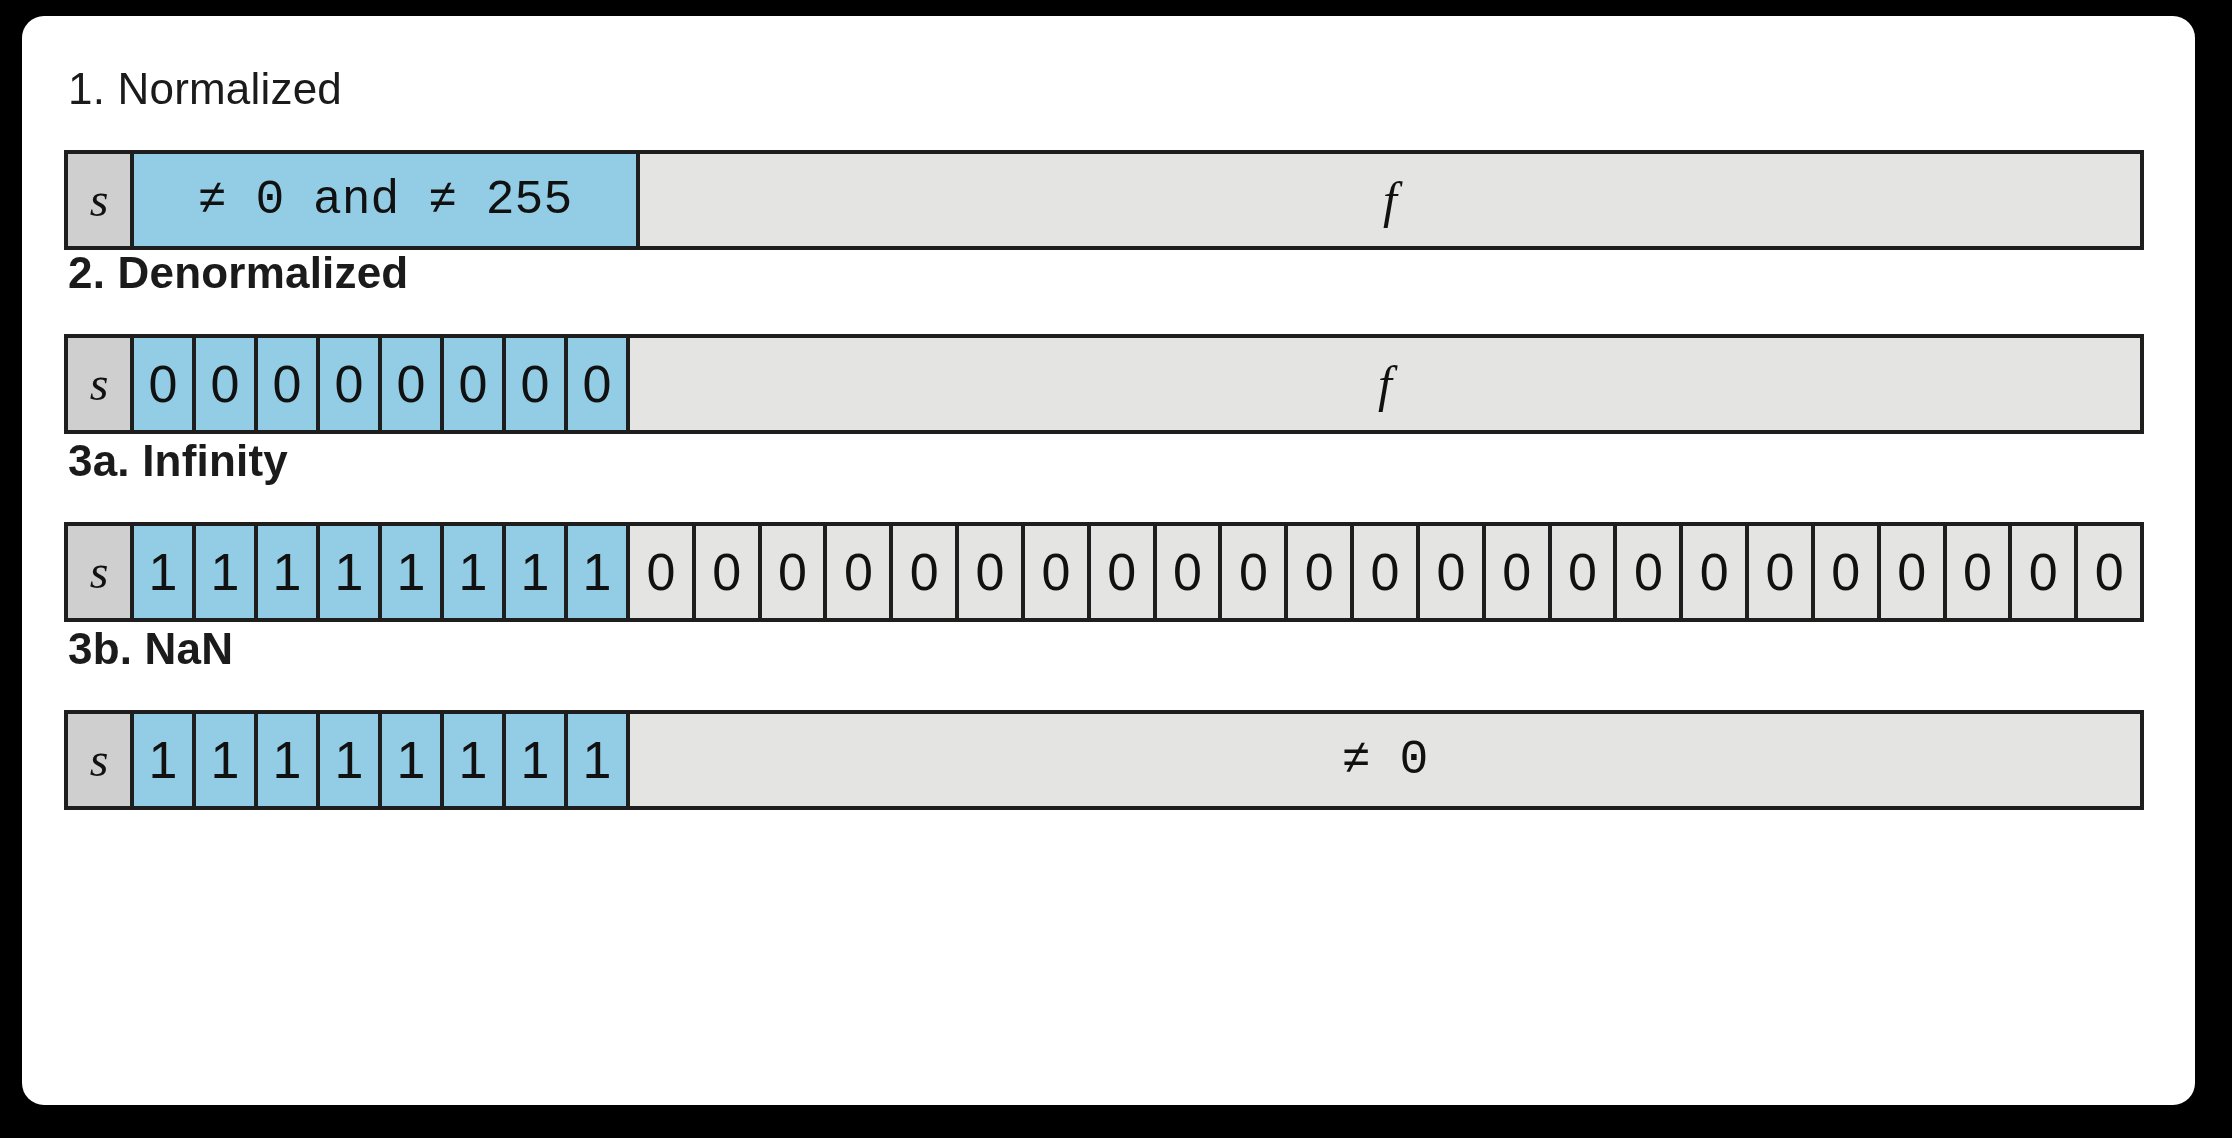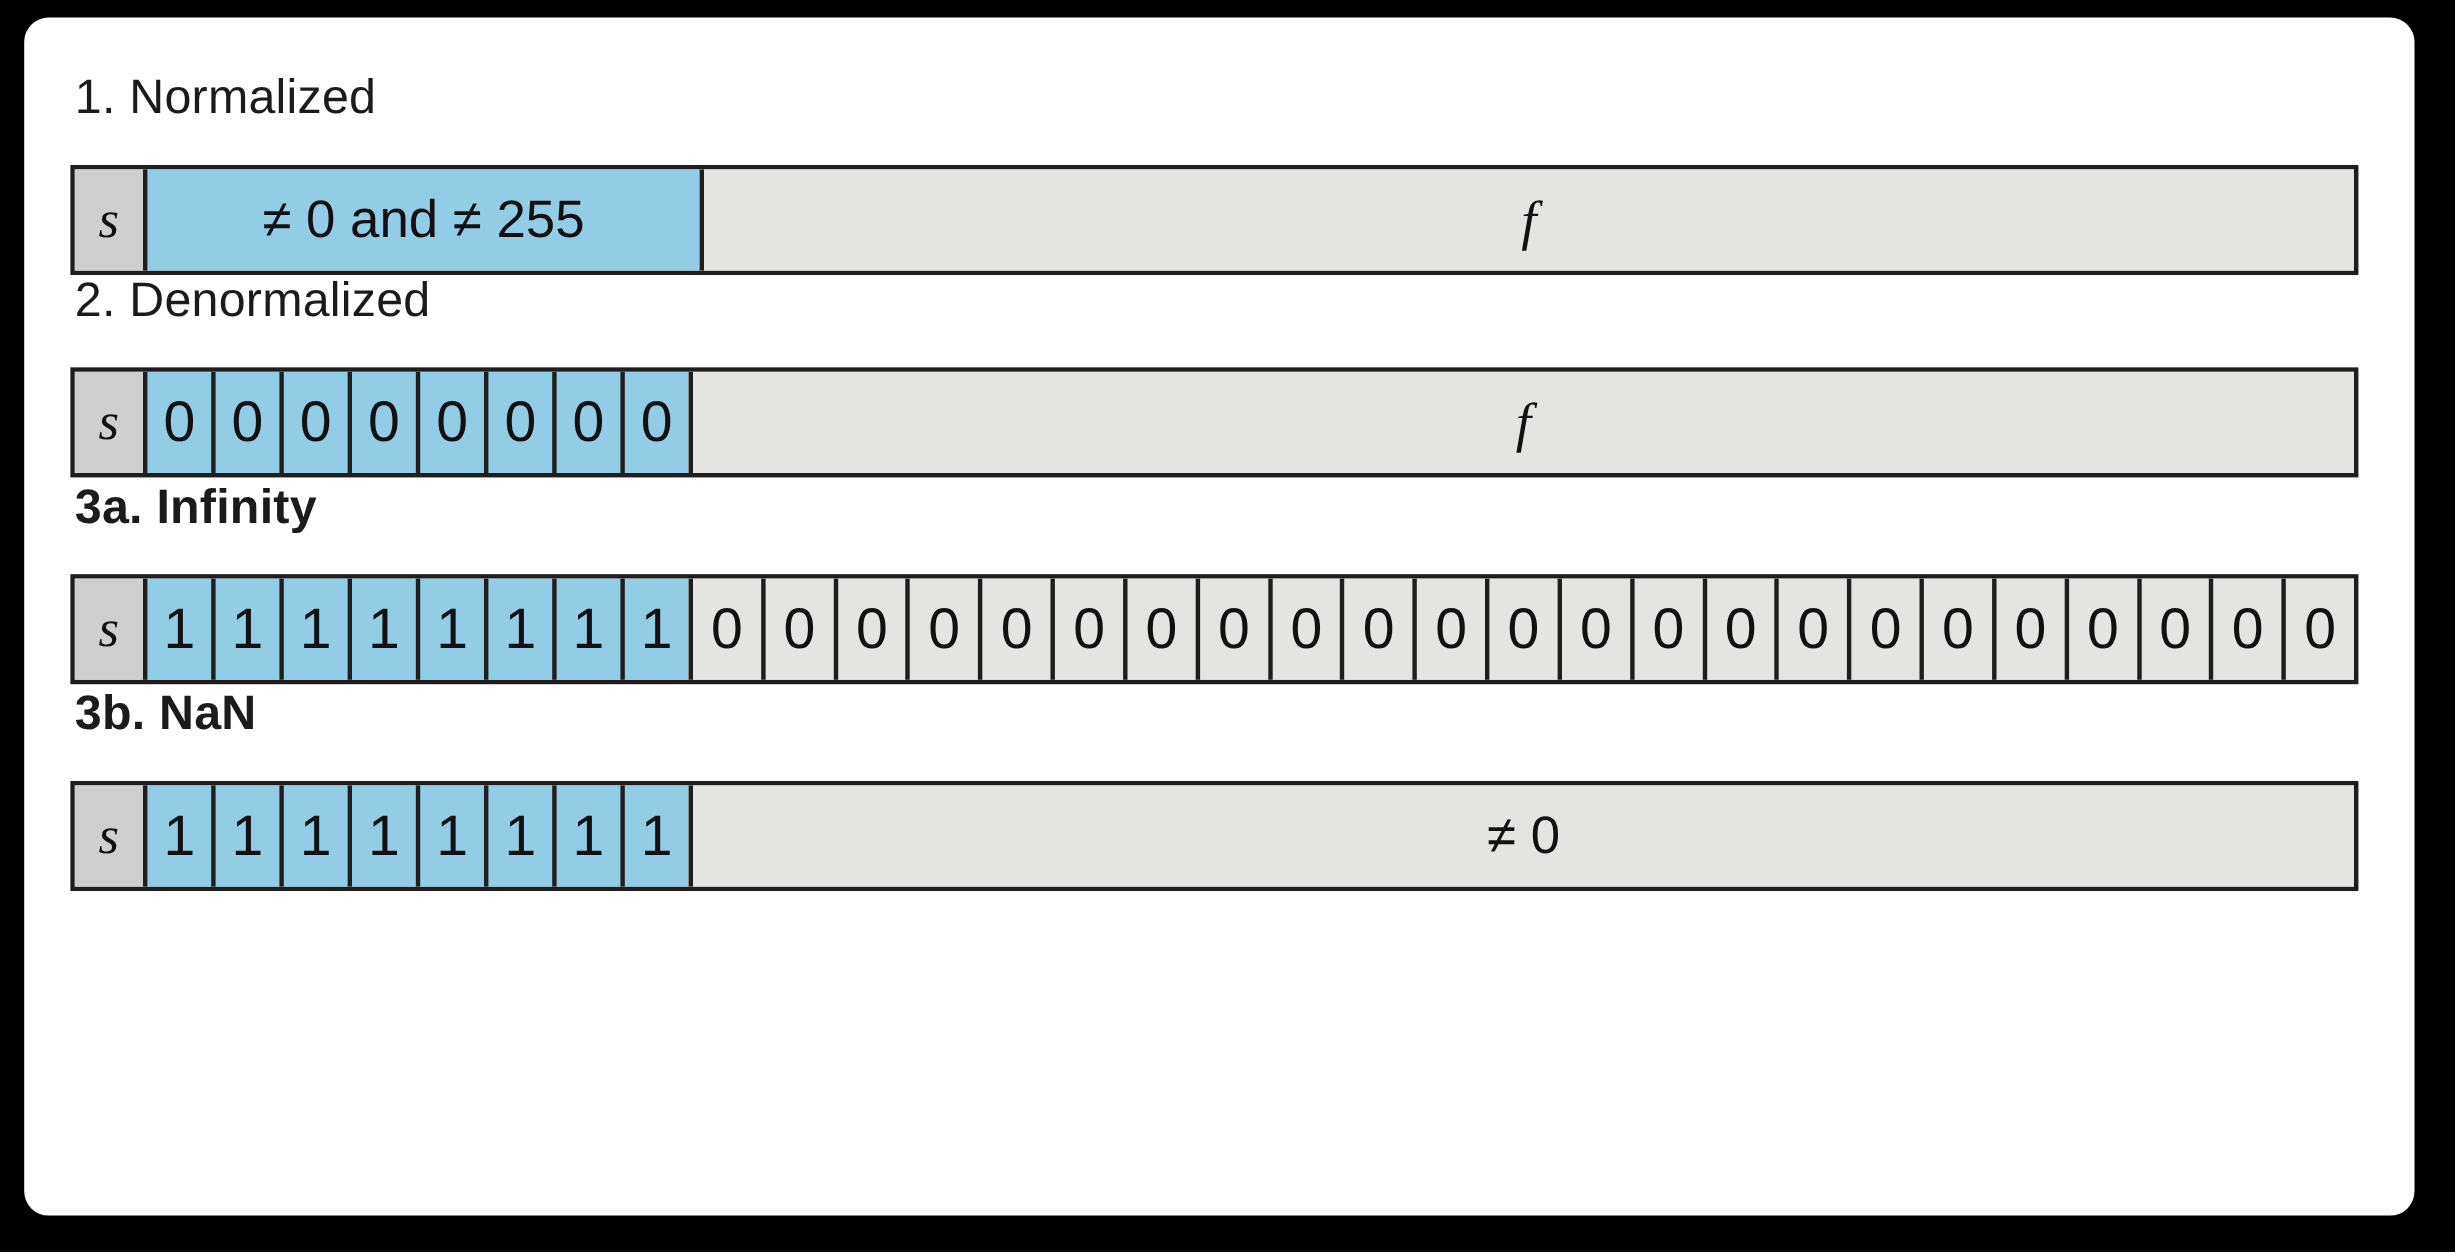--- a/index.html
+++ b/index.html
@@ -46,42 +46,42 @@
     background: #cfcfcf;
     width: 62px;
     font-style: italic;
     font-size: 48px;
     font-family: "Liberation Serif", serif;
   }
   .exp-blue { background: #93cde5; }
   .frac-grey { background: #e4e4e2; }
   .wide-text {
     font-size: 48px;
-    font-family: Liberation Sans, sans-serif;
+    font-family: Liberation Mono, monospace;
   }
   .italic-var {
     font-style: italic;
     font-family: "Liberation Serif", serif;
     font-size: 50px;
   }
   .bit-cell { width: 62px; }
   .exp-wide { width: 506px; }
   .frac-wide { flex: 1 1 auto; }
 </style>
 </head>
 <body>
 
 <div id="card">
     <div class="sec-label" style="left: 46px; top: 48px;">1. Normalized</div>
     <div class="bar" style="left: 42px; top: 134px; width: 2080px;">
       <div class="cell sign-cell">s</div>
       <div class="cell exp-blue exp-wide wide-text">≠ 0 and ≠ 255</div>
       <div class="cell frac-grey frac-wide italic-var">f</div>
     </div>
-    <div class="sec-label" style="left: 46px; top: 232px;">2. Denormalized</div>
+    <div class="sec-label" style="left: 46px; top: 232px; font-weight: bold;">2. Denormalized</div>
     <div class="bar" style="left: 42px; top: 318px; width: 2080px;">
       <div class="cell sign-cell">s</div>
       <div class="cell exp-blue bit-cell">0</div>
       <div class="cell exp-blue bit-cell">0</div>
       <div class="cell exp-blue bit-cell">0</div>
       <div class="cell exp-blue bit-cell">0</div>
       <div class="cell exp-blue bit-cell">0</div>
       <div class="cell exp-blue bit-cell">0</div>
       <div class="cell exp-blue bit-cell">0</div>
       <div class="cell exp-blue bit-cell">0</div>

